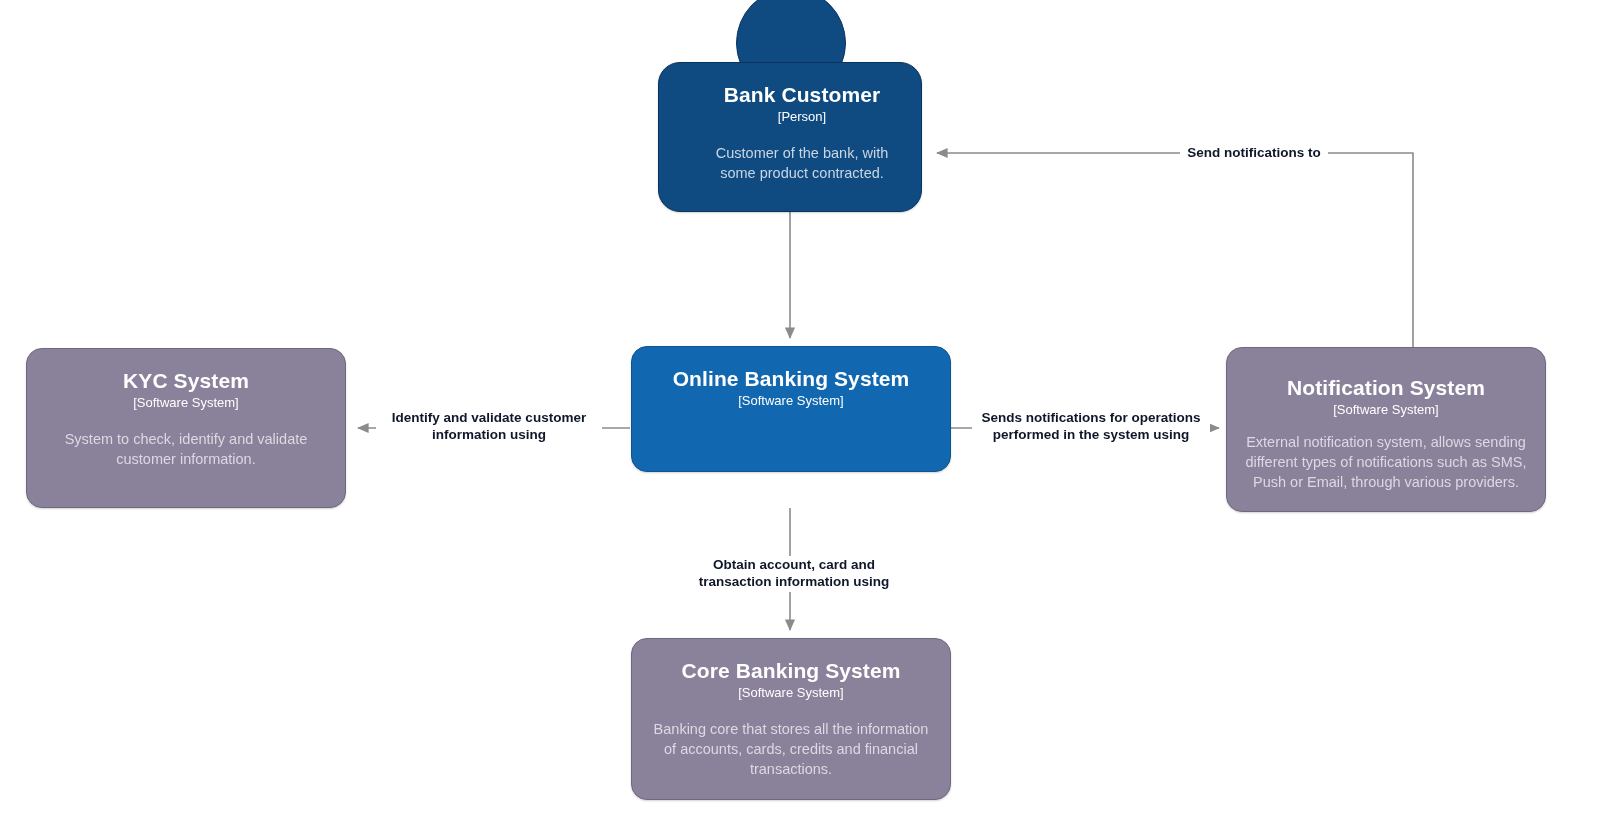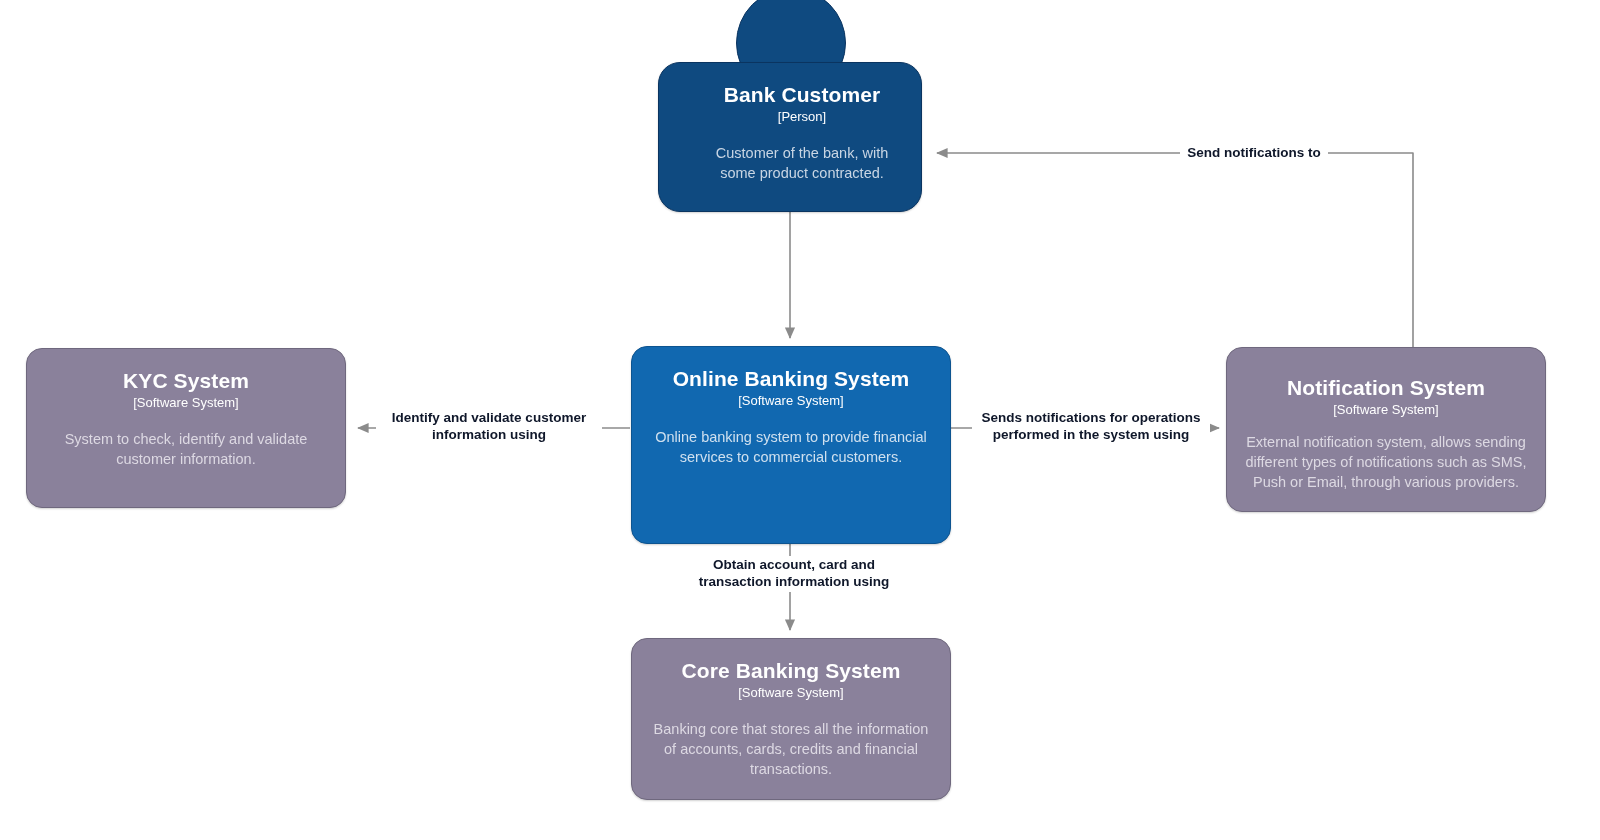--- a/index.html
+++ b/index.html
@@ -143,24 +143,23 @@
     </g>
   </svg>
 
   <div class="person-head" style="left:736px; top:-12px; width:108px; height:108px;"></div>
   <div class="node person" style="left:658px; top:62px; width:264px; height:150px;padding-left:40px;">
     <div class="n-title">Bank Customer</div>
     <div class="n-type">[Person]</div>
     <div class="n-desc">Customer of the bank, with some product contracted.</div>
   </div>
 
-  <div class="node focus" style="left:631px; top:346px; width:320px; height:198px;">
+  <div class="node focus" style="left:631px; top:346px; width:320px; height:126px;">
     <div class="n-title">Online Banking System</div>
     <div class="n-type">[Software System]</div>
-    <div class="n-desc">Online banking system to provide financial services to commercial customers.</div>
   </div>
 
   <div class="node external" style="left:26px; top:348px; width:320px; height:160px;">
     <div class="n-title">KYC System</div>
     <div class="n-type">[Software System]</div>
     <div class="n-desc">System to check, identify and validate customer information.</div>
   </div>
 
   <div class="node external" style="left:1226px; top:347px; width:320px; height:165px; padding-top:28px;">
     <div class="n-title">Notification System</div>

